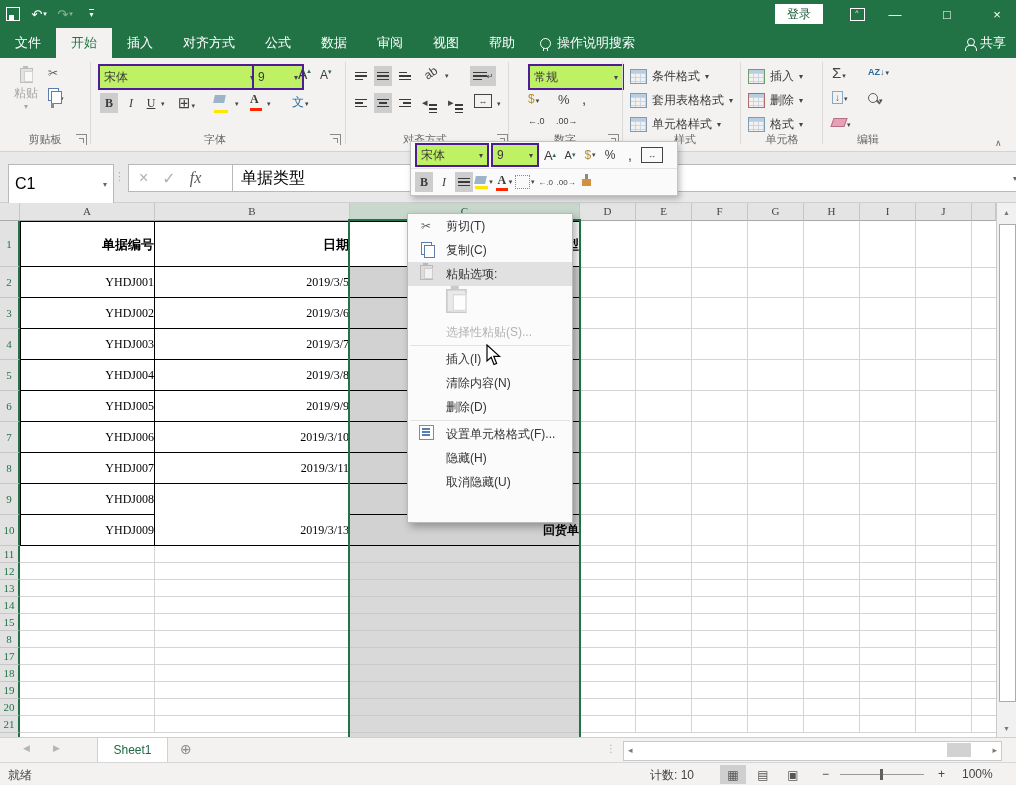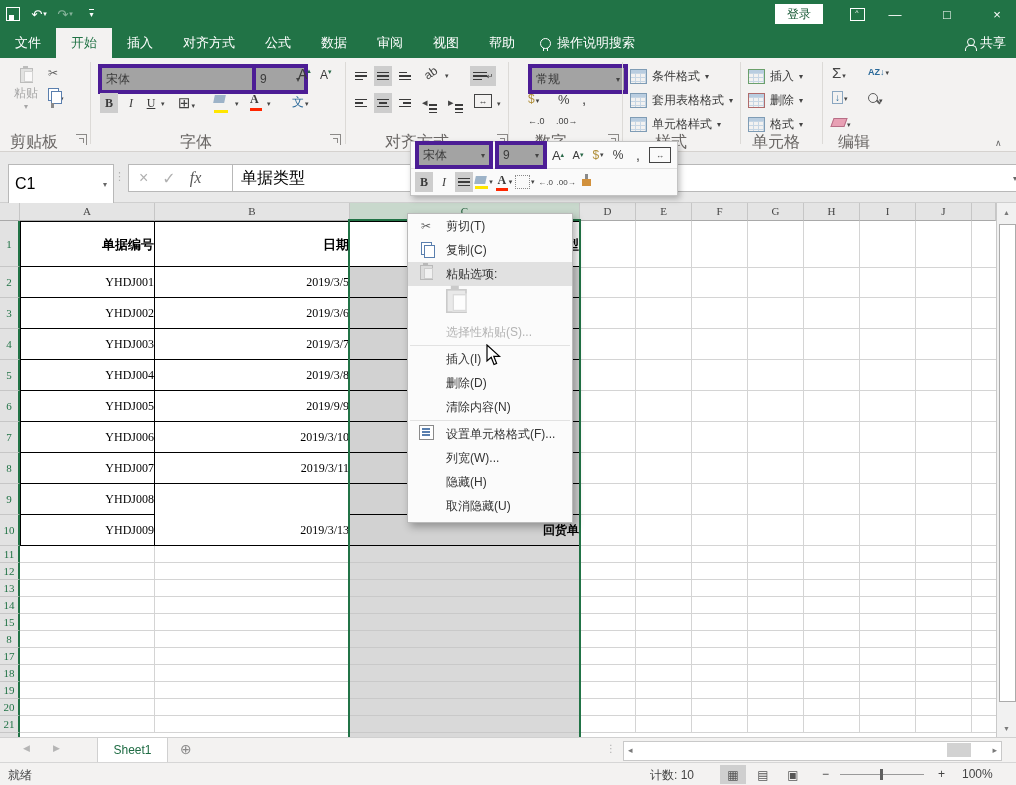--- a/index.html
+++ b/index.html
@@ -26,24 +26,24 @@
   .tellme{display:flex;align-items:center;gap:6px;padding:0 10px}
   .bulb{width:9px;height:9px;border:1.5px solid #fff;border-radius:50%;position:relative}
   .bulb:after{content:"";position:absolute;left:2px;top:9px;width:3px;height:3px;border-left:1.5px solid #fff;border-right:1.5px solid #fff}
   .share{right:10px;top:28px;height:30px;display:flex;align-items:center;gap:5px;color:#fff;font-size:13px;position:absolute}
   .person{width:10px;height:10px;position:relative}
   .person:before{content:"";position:absolute;left:2px;top:0;width:6px;height:6px;border:1.3px solid #fff;border-radius:50%}
   .person:after{content:"";position:absolute;left:0;top:7px;width:10px;height:5px;border:1.3px solid #fff;border-bottom:none;border-radius:5px 5px 0 0}
   
   .ribbon{left:0;top:58px;width:1016px;height:94px;background:#f3f2f1;border-bottom:1px solid #d5d2cf;font-size:12px;color:#3b3b3b}
   .gsep{position:absolute;top:4px;width:1px;height:82px;background:#dcdad7}
-  .glabel{position:absolute;top:74px;font-size:16px;color:#6a6765;}
+  .glabel{position:absolute;top:74px;font-size:11px;color:#6a6765;text-align:center}
   .launch{position:absolute;top:76px;width:10px;height:10px;border-left:1px solid #8c8a88;border-bottom:1px solid #8c8a88;transform:rotate(180deg)}
   .launch:after{content:"";position:absolute;left:2px;top:2px;width:4px;height:4px;border-left:1px solid #8c8a88;border-bottom:1px solid #8c8a88}
-  .combo{position:absolute;height:22px;background:#a3a3a3;border:4px solid #4c1d95;display:flex;align-items:center;justify-content:space-between;padding:0 4px;font-size:12px}
+  .combo{position:absolute;height:22px;background:#bef264;border:2px solid #4c1d95;display:flex;align-items:center;justify-content:space-between;padding:0 4px;font-size:12px}
   .combo .dda{font-size:8px;color:#444}
   .tgl{position:absolute;height:20px;min-width:18px;display:flex;align-items:center;justify-content:center}
   .tgl.on{background:#cdcdcd}
   .bold{font-weight:bold;font-family:"Liberation Serif",serif}
   .ital{font-style:italic;font-family:"Liberation Serif",serif}
   .uline{text-decoration:underline;font-family:"Liberation Serif",serif}
   .bars{display:inline-flex;flex-direction:column;gap:2px}
   .bars i{display:block;height:1.6px;background:#3b3b3b}
   .ybar{position:absolute;left:0;bottom:0;width:14px;height:3px;background:#ffe600}
   .rbar{position:absolute;left:0;bottom:0;width:12px;height:3px;background:#ff2600}
@@ -530,32 +530,29 @@
         <span style="position:absolute;left:38px;top:3px;transform:scale(1.6);transform-origin:left top;opacity:.5"><span class="clip" style="display:inline-block"></span></span>
       </div>
     <div class="cmi dis">
         <span>选择性粘贴(S)...</span>
       </div>
     <div class="csep"></div>
     <div class="cmi">
         <span>插入(I)</span>
       </div>
     <div class="cmi">
+        <span>清除内容(N)</span>
+      </div>
+    <div class="cmi">
         <span>删除(D)</span>
-      </div>
-    <div class="cmi">
-        <span>清除内容(N)</span>
       </div>
     <div class="csep"></div>
     <div class="cmi">
         <span class="ic"><span class="fmtico" style="display:inline-block"></span></span>
         <span>设置单元格格式(F)...</span>
-      </div>
-    <div class="cmi">
-        <span>列宽(W)...</span>
       </div>
     <div class="cmi">
         <span>隐藏(H)</span>
       </div>
     <div class="cmi">
         <span>取消隐藏(U)</span>
       </div>
   </div>
 
   <svg class="abs" style="left:486px;top:344px;z-index:99" width="16" height="22" viewBox="0 0 16 22">

